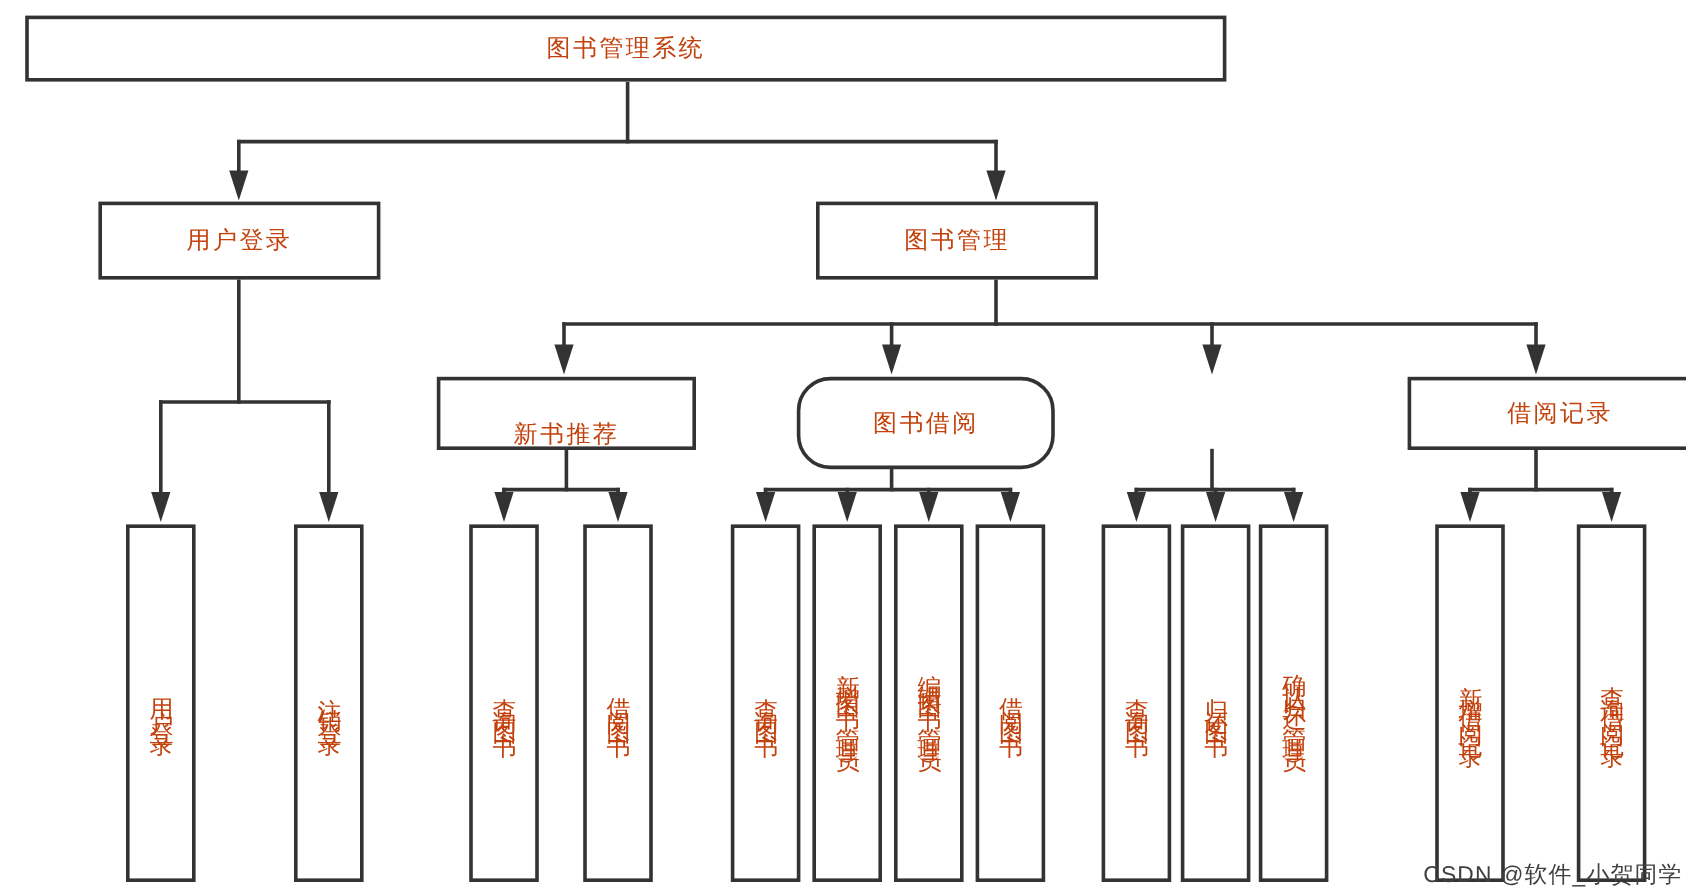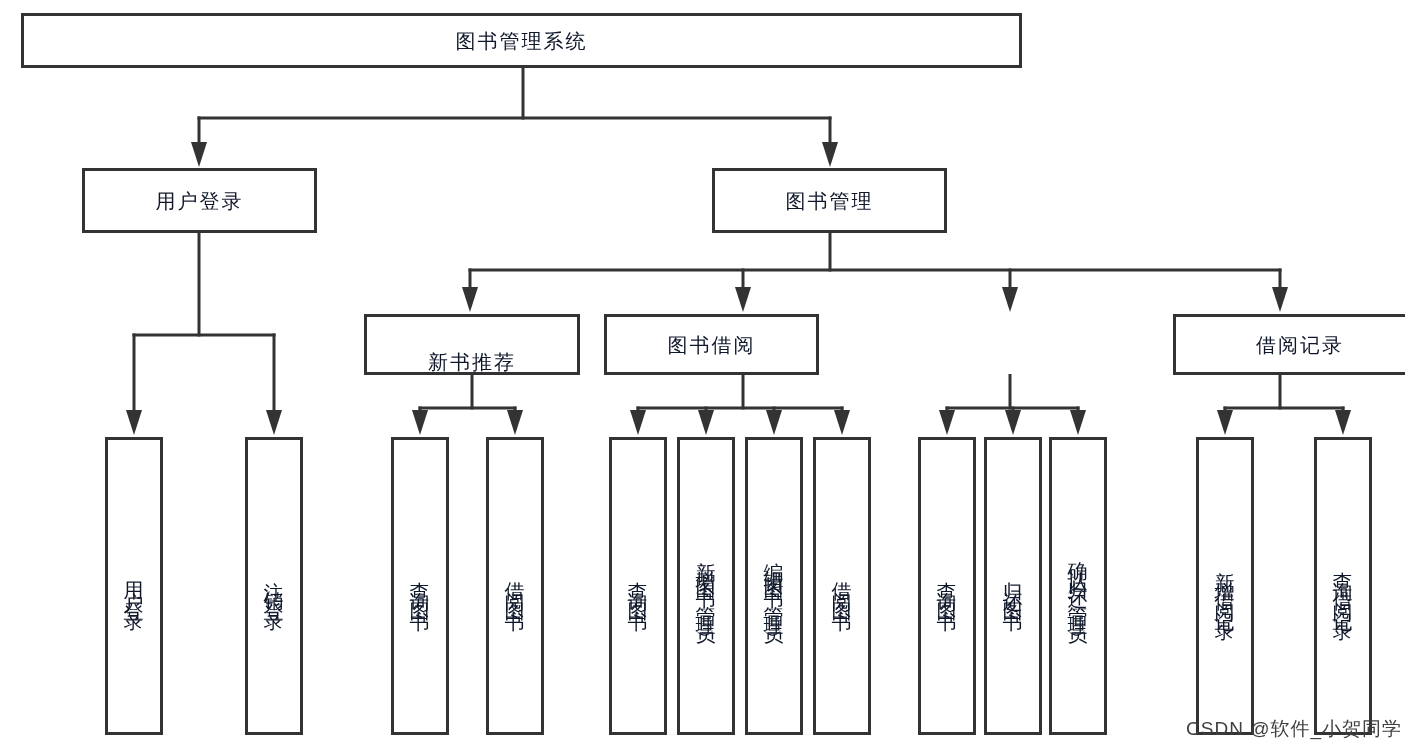--- a/index.html
+++ b/index.html
@@ -17,39 +17,39 @@
     width: 1405px; height: 747px;
   }
   .node {
     position: absolute;
     box-sizing: border-box;
     border: 3px solid #333333;
     background: #ffffff;
     display: flex;
     align-items: center;
     justify-content: center;
-    color: #0f172a;
+    color: #c2410c;
     font-size: 20px;
     line-height: 1;
   }
   .node.h span { white-space: nowrap; letter-spacing: 2px; }
   .node.v span {
     writing-mode: vertical-rl;
     text-orientation: mixed;
     letter-spacing: 10px;
     white-space: nowrap;
   }
   
   #n-root        { left: 21px;   top: 13px;  width: 1001px; height: 55px; }
   
   #n-user-login  { left: 82px;   top: 168px; width: 235px;  height: 65px; }
-  #n-book-mgmt   { left: 712px;  top: 168px; width: 235px;  height: 65px; }
+  #n-book-mgmt   { left: 680px;  top: 168px; width: 235px;  height: 65px; }
   
   #n-new-book    { left: 364px;  top: 314px; width: 216px;  height: 61px; align-items: flex-end; }
-  #n-borrowing   { left: 604px;  top: 314px; width: 215px;  height: 61px; }
+  #n-borrowing   { left: 664px;  top: 314px; width: 215px;  height: 77px; border-radius: 28px; }
   #n-current     { left: 903px;  top: 314px; width: 215px;  height: 61px; }
   #n-records     { left: 1173px; top: 314px; width: 254px;  height: 61px; }
   
   .leaf          { top: 437px; width: 58px; height: 298px; }
   #l-user-login  { left: 105px; }
   #l-logout      { left: 245px; }
   #l-query-rec   { left: 391px; }
   #l-borrow-rec  { left: 486px; }
   #l-query-bor   { left: 609px; }
   #l-add-admin   { left: 677px; }

